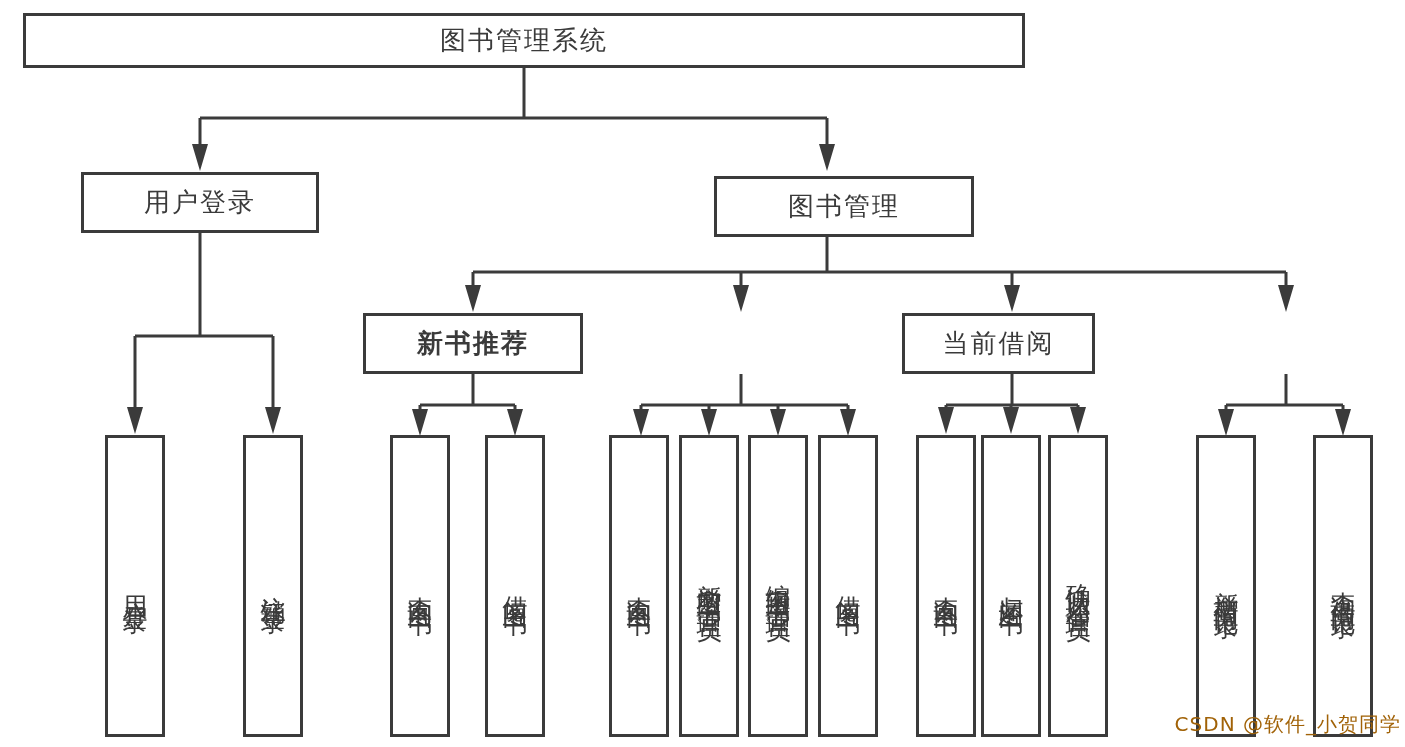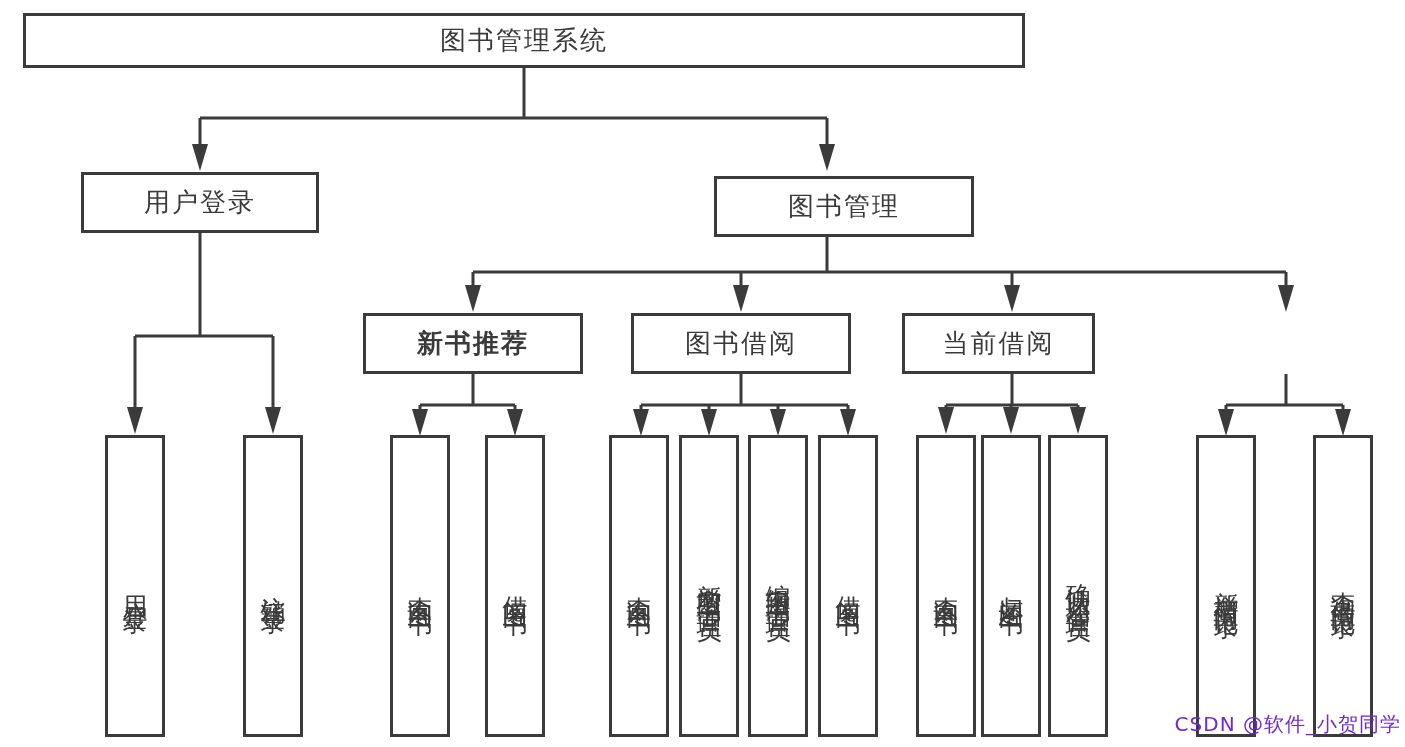--- a/index.html
+++ b/index.html
@@ -69,21 +69,21 @@
   .n-c2 { left: 1048px; }
   .n-d0 { left: 1196px; }
   .n-d1 { left: 1313px; }
 
   .watermark {
     position: absolute;
     right: 4px;
     top: 711px;
     font-size: 20px;
     letter-spacing: 1px;
-    color: #6d28d9;
+    color: #a16207;
     white-space: nowrap;
   }
 </style>
 </head>
 <body>
 
 <div class="canvas">
 
   <svg class="connectors" viewBox="0 0 1405 747" xmlns="http://www.w3.org/2000/svg">
     <path d="M524 68 V118 M200 118 H827 M200 118 V148 M827 118 V148
@@ -111,23 +111,20 @@
 
   <div class="box h n-l2-0">
     <span>用户登录</span>
   </div>
   <div class="box h n-l2-1">
     <span>图书管理</span>
   </div>
 
   <div class="box h n-l3-0">
     <span>新书推荐</span>
-  </div>
-  <div class="box h n-l3-1">
-    <span>图书借阅</span>
   </div>
   <div class="box h n-l3-2">
     <span>当前借阅</span>
   </div>
 
   <div class="box v n-u0">
     <span>用户登录</span>
   </div>
   <div class="box v n-u1">
     <span>注销登录</span>

